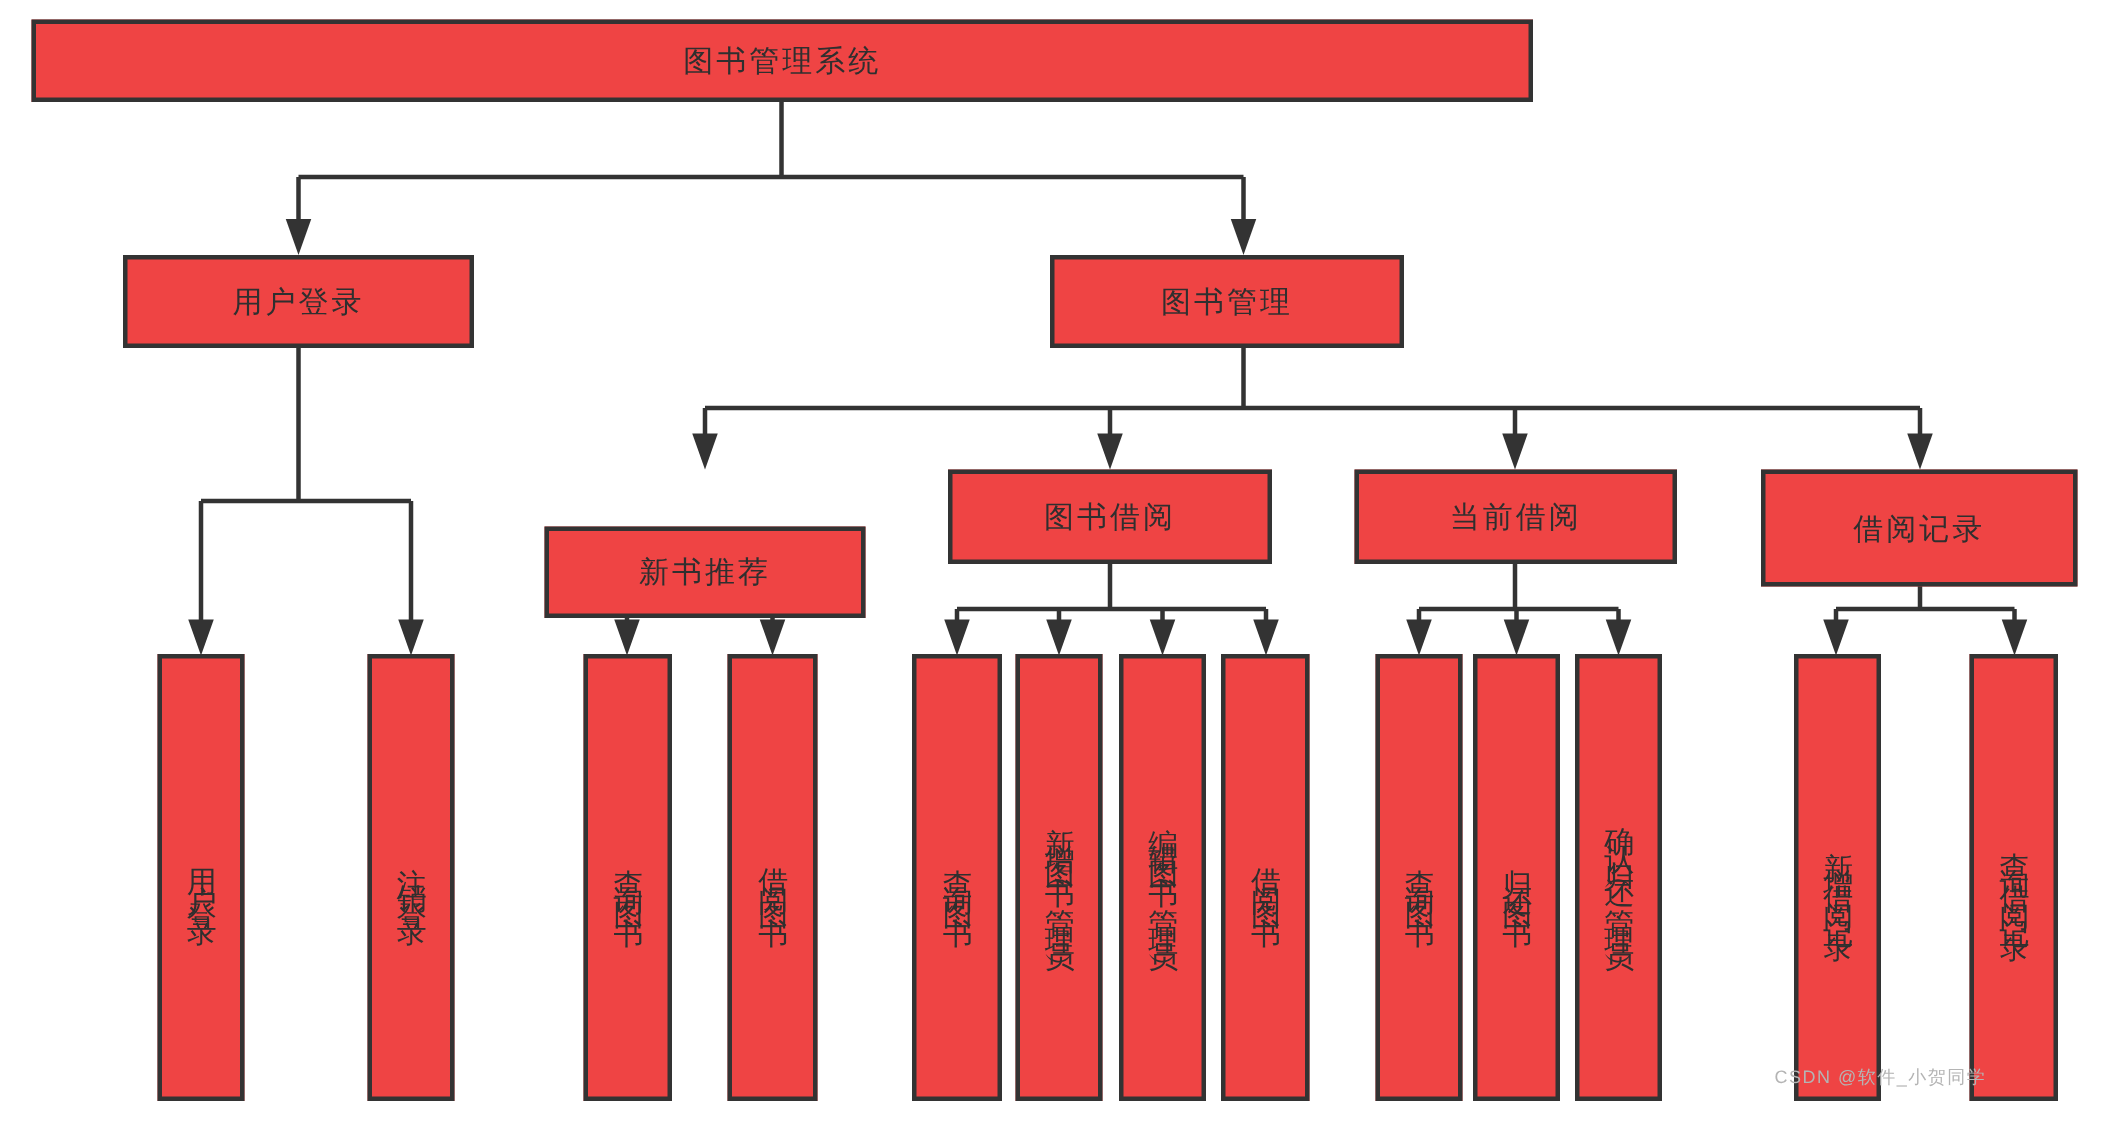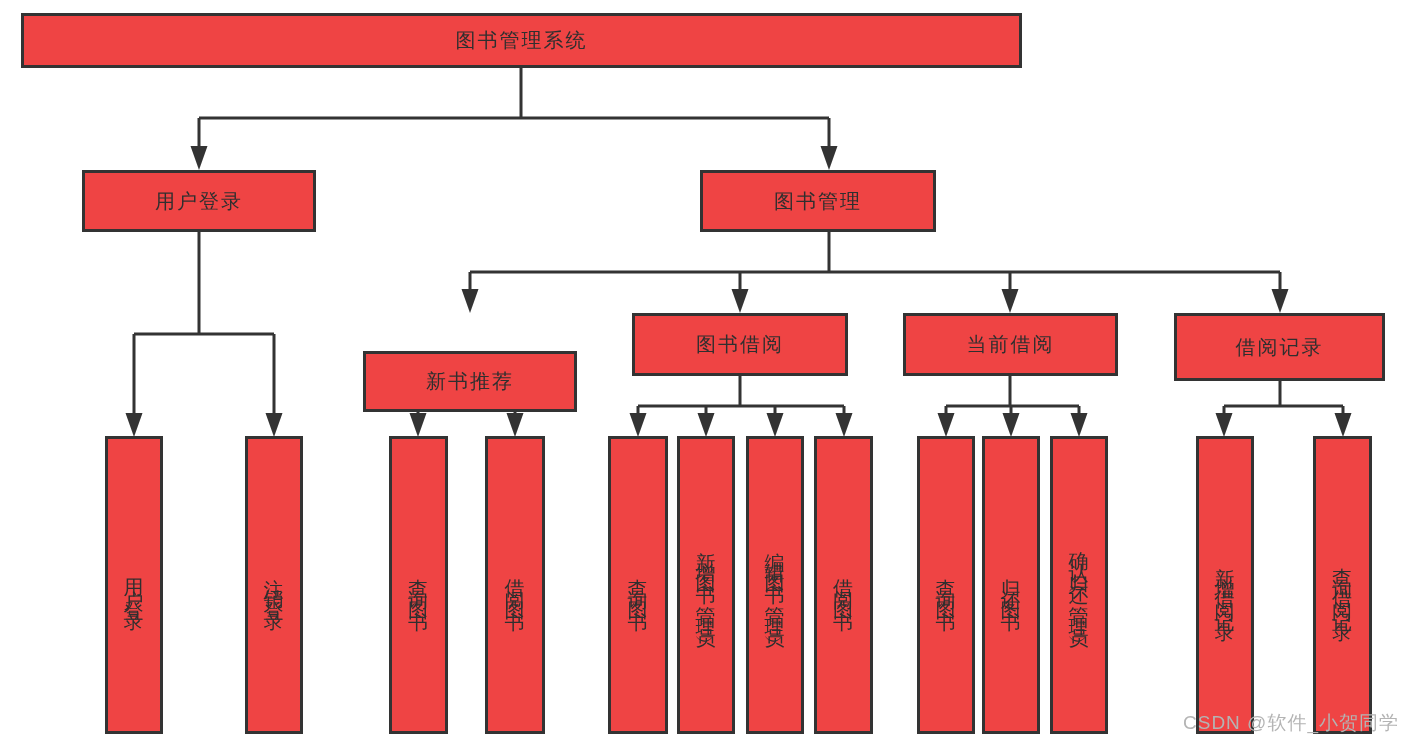--- a/index.html
+++ b/index.html
@@ -31,21 +31,21 @@
   .leaf .vlabel{
     writing-mode:vertical-rl;
     letter-spacing:11px;
     font-size:20px;
     color:var(--text);
     line-height:1;
   }
   #watermark{
     position:absolute;
     left:1183px;top:710px;
-    font-size:19px;
+    font-size:12px;
     color:var(--watermark);
     letter-spacing:1px;
     white-space:nowrap;
     z-index:3;
   }
 </style>
 </head>
 <body>
 
 <div id="stage">
@@ -103,21 +103,21 @@
 
   <div class="node" style="left:363px;top:327px;width:214px;height:61px;margin-top:24px;">
     <span>新书推荐</span>
   </div>
   <div class="node" style="left:632px;top:313px;width:216px;height:63px;">
     <span>图书借阅</span>
   </div>
   <div class="node" style="left:903px;top:313px;width:215px;height:63px;">
     <span>当前借阅</span>
   </div>
-  <div class="node" style="left:1174px;top:313px;width:211px;height:68px;">
+  <div class="node" style="left:1174px;top:313px;width:211px;height:78px;">
     <span>借阅记录</span>
   </div>
 
   <div class="node leaf" style="left:105px;top:436px;width:58px;height:298px;">
     <span class="vlabel">用户登录</span>
   </div>
   <div class="node leaf" style="left:245px;top:436px;width:58px;height:298px;">
     <span class="vlabel">注销登录</span>
   </div>
 

